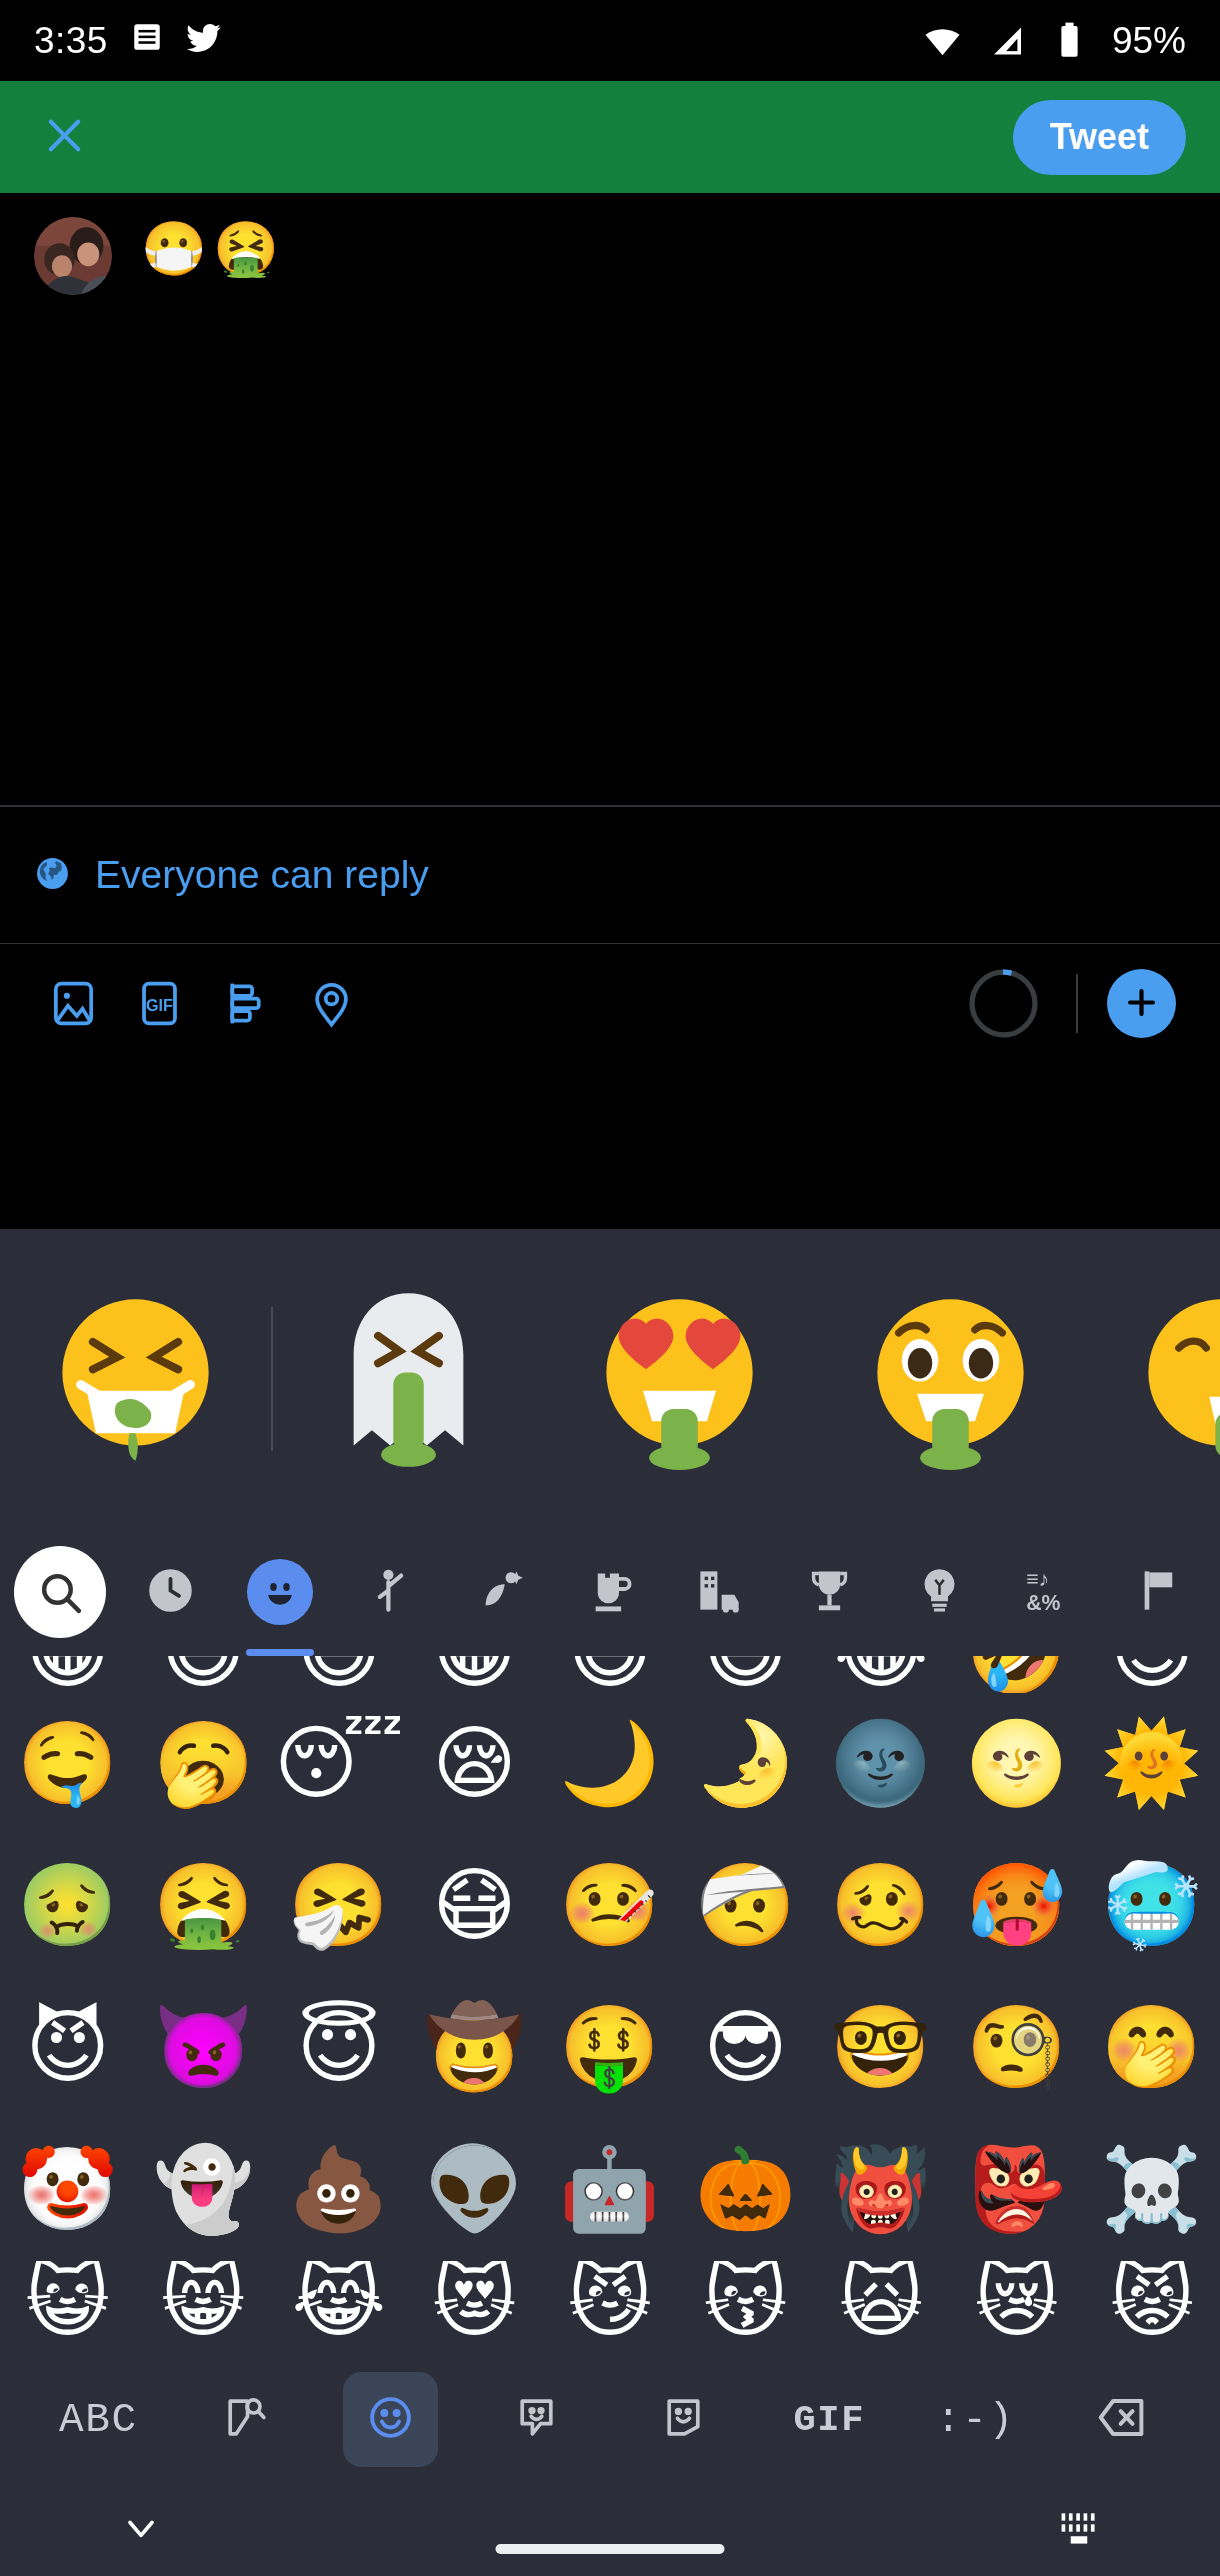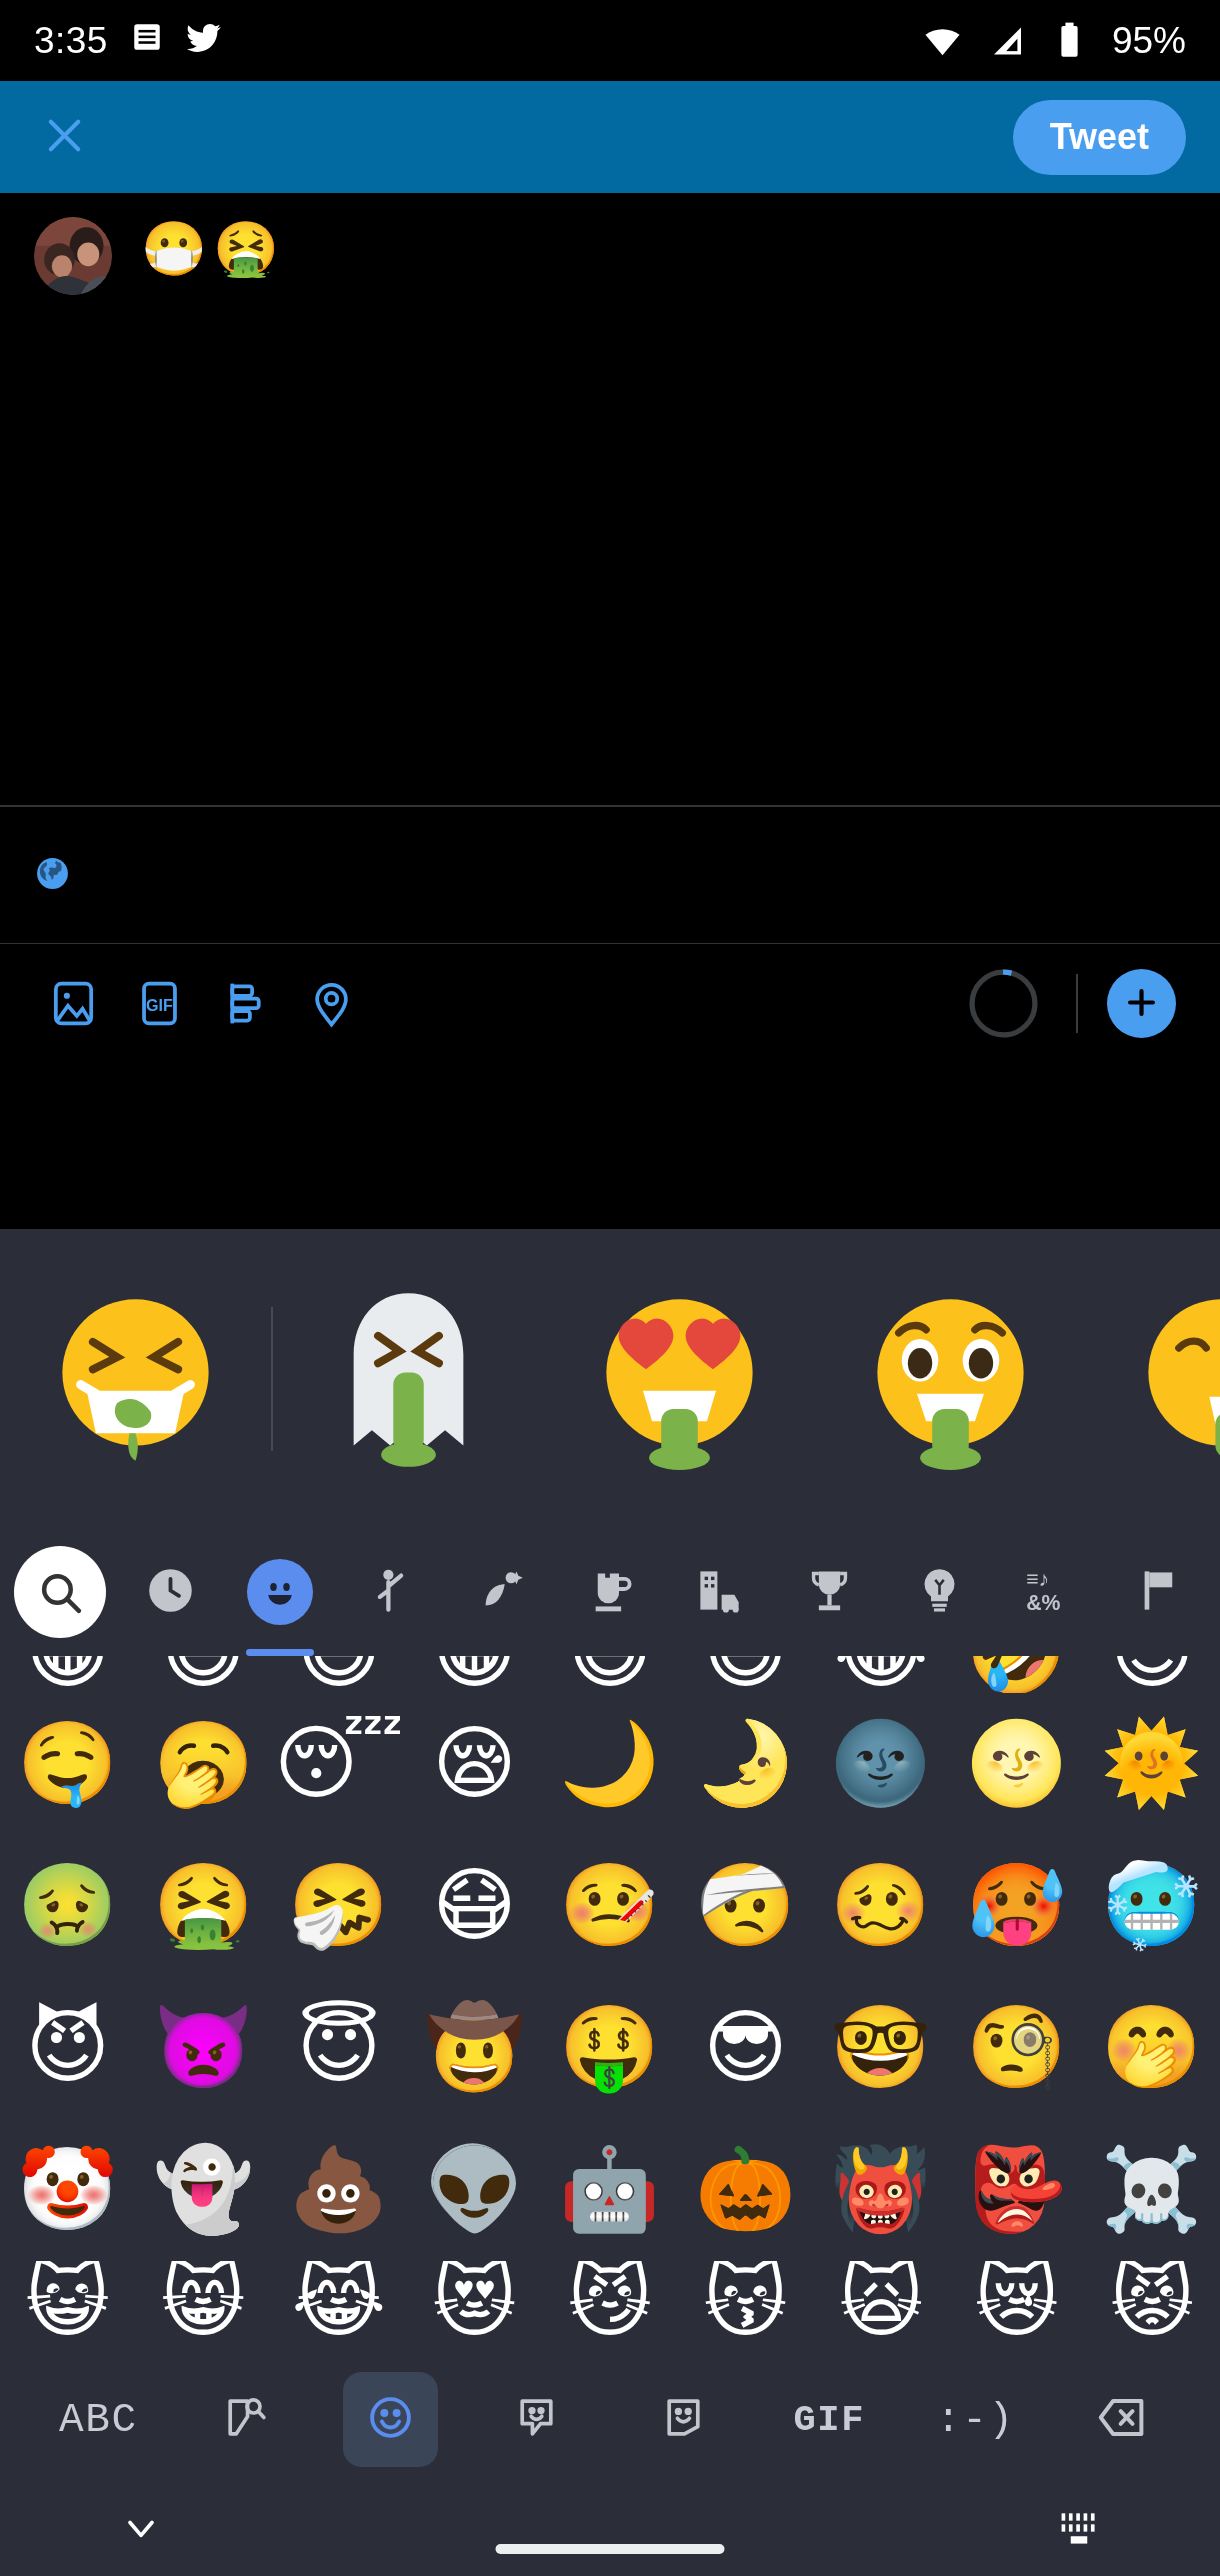--- a/index.html
+++ b/index.html
@@ -20,21 +20,21 @@
   }
   .sb-left{ display:flex; gap:22px; }
   .sb-time{ font-size:37px; font-weight:400; letter-spacing:0.4px; color:#fff; }
   .sb-right{ margin-left:auto; display:flex; align-items:center; gap:29px; }
   .sb-pct{ font-size:37px; color:#fff; }
   .ico{ display:inline-block; line-height:0; }
 
   
   .compose-header{
     height:112px; display:flex; align-items:center;
-    padding:0 34px; background:#0369a1;
+    padding:0 34px; background:#15803d;
   }
   .close-btn{
     width:61px; height:61px;
     display:flex; align-items:center; justify-content:center;
     cursor:pointer;
   }
   .tweet-btn{
     margin-left:auto;
     background:#4a9ef0;
     color:#fff;
@@ -261,20 +261,21 @@
 <div class="divider"></div>
 
 <div class="reply-row">
   <span>
     <svg width="37" height="37" viewBox="0 0 24 24">
       <circle cx="12" cy="12" r="10" fill="#4a9ef0"></circle>
       <path fill="#0d1b2a" opacity=".55" d="M8 4.5c1 1.6.3 2.7-.8 3.4-1 .6-1.4 1.6-.6 2.5.8.9 1.3 2 1 3.3-.3 1.3.2 2.4 1.2 3.1-2.9-.6-5-3.2-5-6.3 0-2.6 1.6-4.9 4.2-6z"></path>
       <path fill="#0d1b2a" opacity=".55" d="M14.6 3.6c.5 1.2 1.6 1.5 2.5 1.2.6 1 .9 2.1.9 3.2 0 .9-.2 1.8-.6 2.6-.9-.4-1.6.2-1.8 1.1-.2 1-.9 1.5-1.8 1.2-.8-.3-1.2.3-1.1 1.1.1 1-.4 1.8-1.3 2.1.1-1.3-.5-2.2-1.4-2.9-.8-.6-.9-1.5-.3-2.2.7-.8.6-1.7-.2-2.3.9-.7 2-.8 3-.4 1 .4 1.8 0 2-1 .2-.9-.2-1.6-1-1.9.3-.6.6-1.1 1.1-1.8z"></path>
     </svg>
   </span>
+  <span class="reply-label">Everyone can reply</span>
 </div>
 
 <div class="divider"></div>
 
 <div class="action-toolbar">
   <div class="tool-ico">
     <svg width="53" height="53" viewBox="0 0 24 24" fill="none" stroke="#4a9ef0" stroke-width="1.7">
       <rect x="4" y="3" width="16" height="18" rx="2.5"></rect>
       <circle cx="9" cy="8.5" r="1.4" fill="#4a9ef0" stroke="none"></circle>
       <path d="M4.5 20l5-7 4 4.6 2.6-3.2 3.4 5.6"></path>

